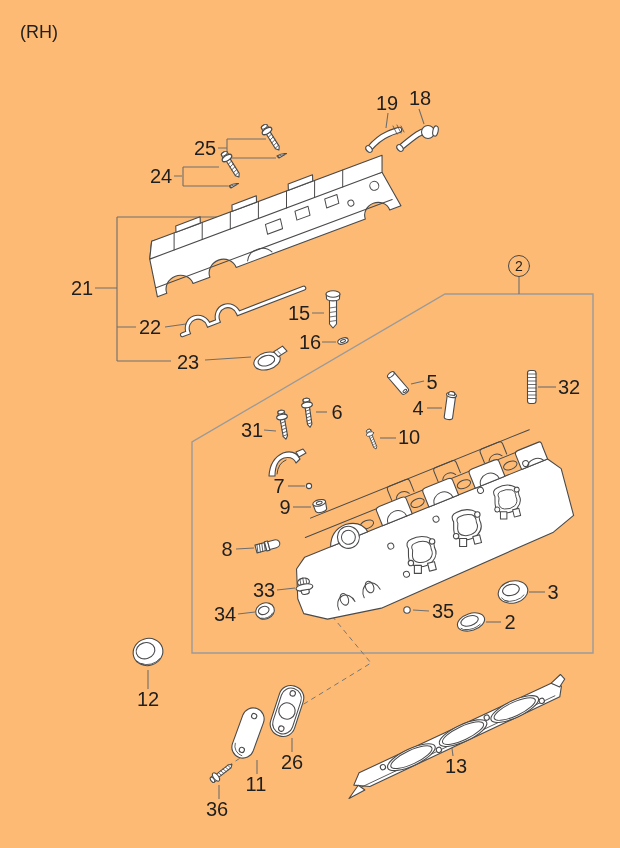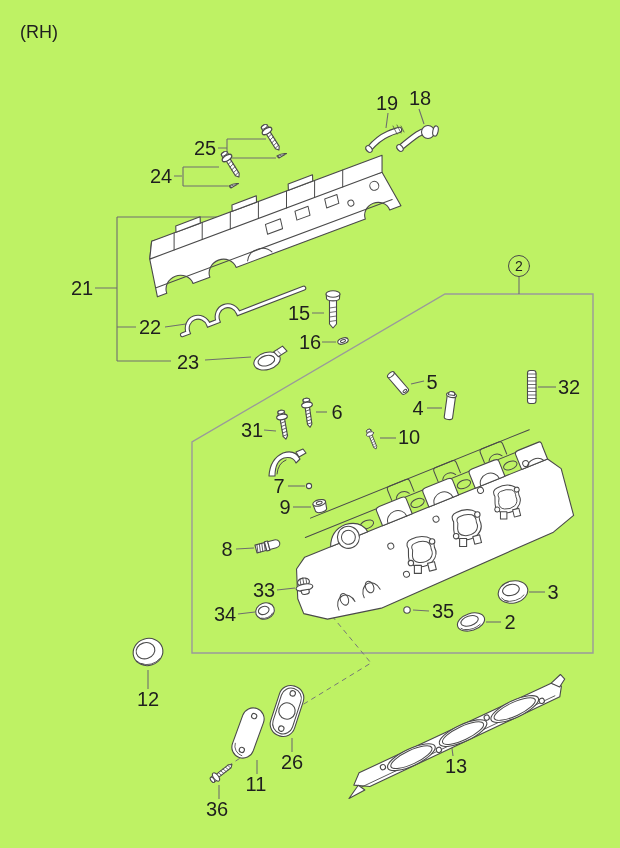--- a/index.html
+++ b/index.html
@@ -1,16 +1,16 @@
 <!DOCTYPE html>
 <html><head>
 <meta charset="utf-8">
 <style>
   html,body { margin:0; padding:0; background:#ffffff; }
-  .stage { position:relative; width:620px; height:848px; background:#bef264;
+  .stage { position:relative; width:620px; height:848px; background:#fdba74;
            font-family:"Liberation Sans", sans-serif; overflow:hidden; }
   svg { position:absolute; left:0; top:0; }
   .callout { font-size:20px; fill:#1f1f1f; text-anchor:middle; }
   .view-label { font-size:18px; fill:#1f1f1f; }
   .circled-num { font-size:14px; fill:#1f1f1f; text-anchor:middle; }
   .part   { stroke:#4a4a4a; stroke-width:1.1; fill:#ffffff; stroke-linejoin:round; stroke-linecap:round; }
   .pline  { stroke:#4a4a4a; stroke-width:1; fill:none; stroke-linejoin:round; stroke-linecap:round; }
   .thin   { stroke:#4a4a4a; stroke-width:0.8; fill:none; stroke-linecap:round; }
   .leader { stroke:#6e6e6e; stroke-width:1.1; fill:none; }
   .boxline{ stroke:#9a9a9a; stroke-width:1.4; fill:none; }

